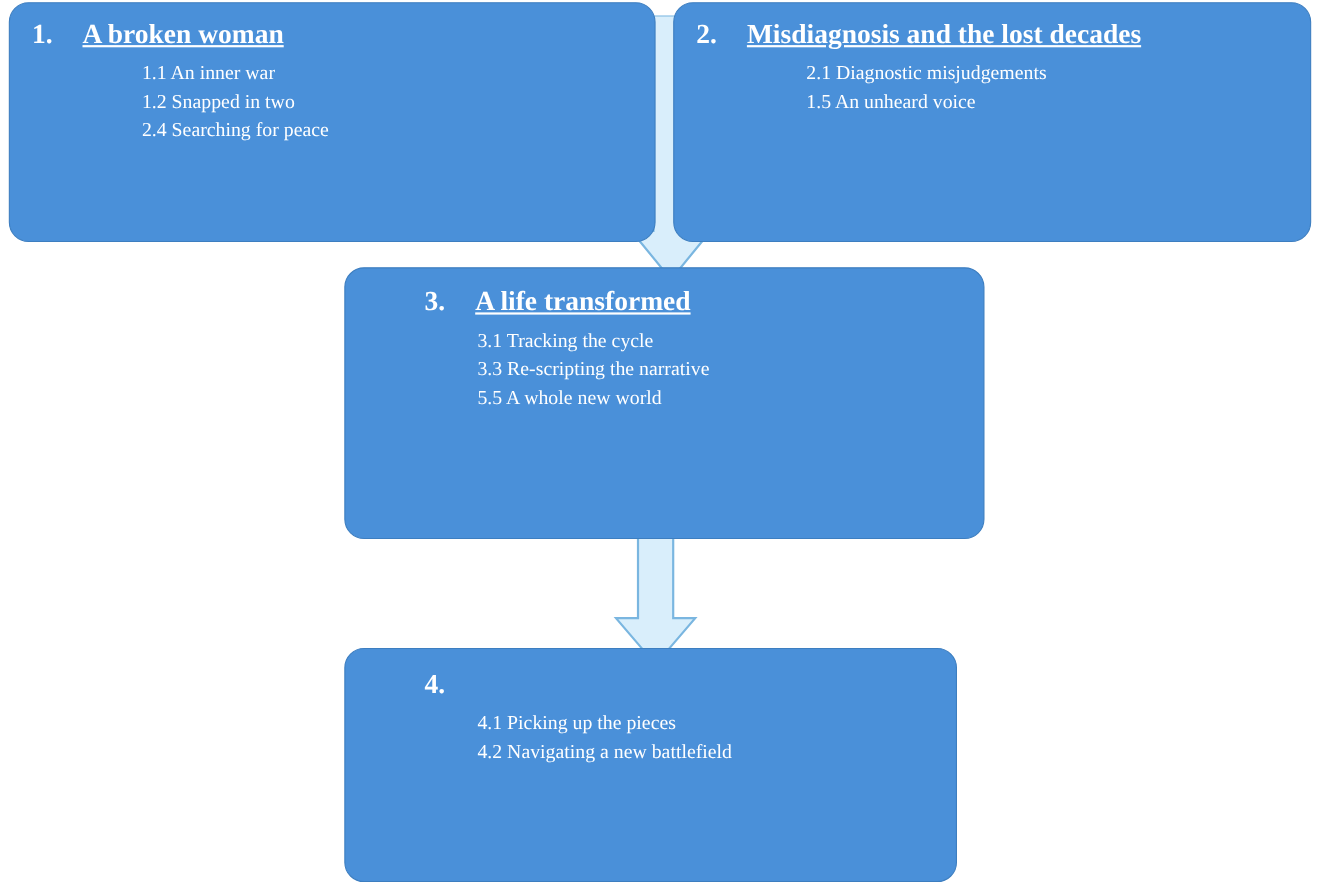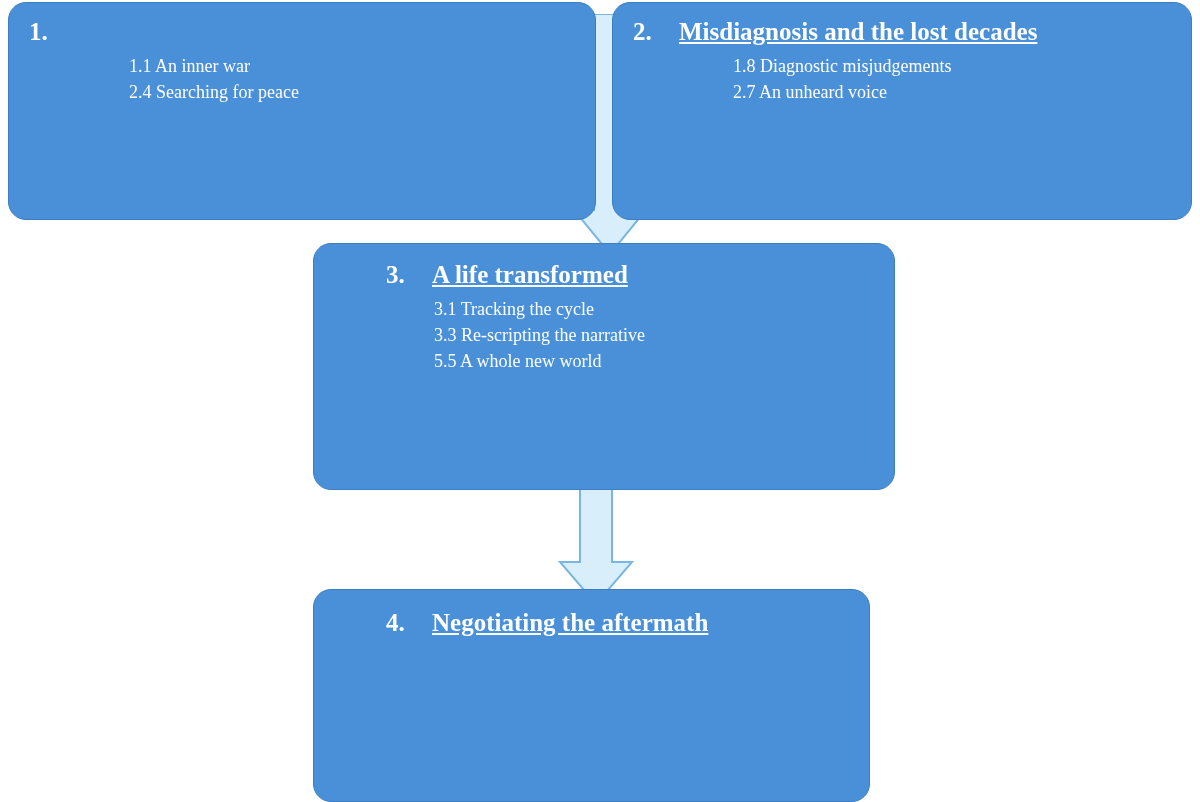--- a/index.html
+++ b/index.html
@@ -123,50 +123,55 @@
     <polygon points="24,0 56,0 56,196 76,196 40,240 4,196 24,196" fill="#d9eefb" stroke="#7ab6e0" stroke-width="2"></polygon>
   </svg>
 
   <svg class="arrow" id="arrow-2" viewBox="0 0 80 124">
     <polygon points="24,0 56,0 56,78 76,78 40,120 4,78 24,78" fill="#d9eefb" stroke="#7ab6e0" stroke-width="2"></polygon>
   </svg>
 
   <div class="node" id="node-1">
     <div class="node-head">
       <span class="node-num">1.</span>
+      <span class="node-title">A broken woman</span>
     </div>
     <ul class="sub-list">
       <li class="sub-item">1.1 An inner war</li>
+      <li class="sub-item">1.2 Snapped in two</li>
       <li class="sub-item">2.4 Searching for peace</li>
     </ul>
   </div>
 
   <div class="node" id="node-2">
     <div class="node-head">
       <span class="node-num">2.</span>
       <span class="node-title">Misdiagnosis and the lost decades</span>
     </div>
     <ul class="sub-list">
-      <li class="sub-item">1.8 Diagnostic misjudgements</li>
-      <li class="sub-item">2.7 An unheard voice</li>
+      <li class="sub-item">2.1 Diagnostic misjudgements</li>
+      <li class="sub-item">1.5 An unheard voice</li>
     </ul>
   </div>
 
   <div class="node" id="node-3">
     <div class="node-head">
       <span class="node-num">3.</span>
       <span class="node-title">A life transformed</span>
     </div>
     <ul class="sub-list">
       <li class="sub-item">3.1 Tracking the cycle</li>
       <li class="sub-item">3.3 Re-scripting the narrative</li>
       <li class="sub-item">5.5 A whole new world</li>
     </ul>
   </div>
 
   <div class="node" id="node-4">
     <div class="node-head">
       <span class="node-num">4.</span>
-      <span class="node-title">Negotiating the aftermath</span>
     </div>
+    <ul class="sub-list">
+      <li class="sub-item">4.1 Picking up the pieces</li>
+      <li class="sub-item">4.2 Navigating a new battlefield</li>
+    </ul>
   </div>
 
 </div>
 
 </body></html>

